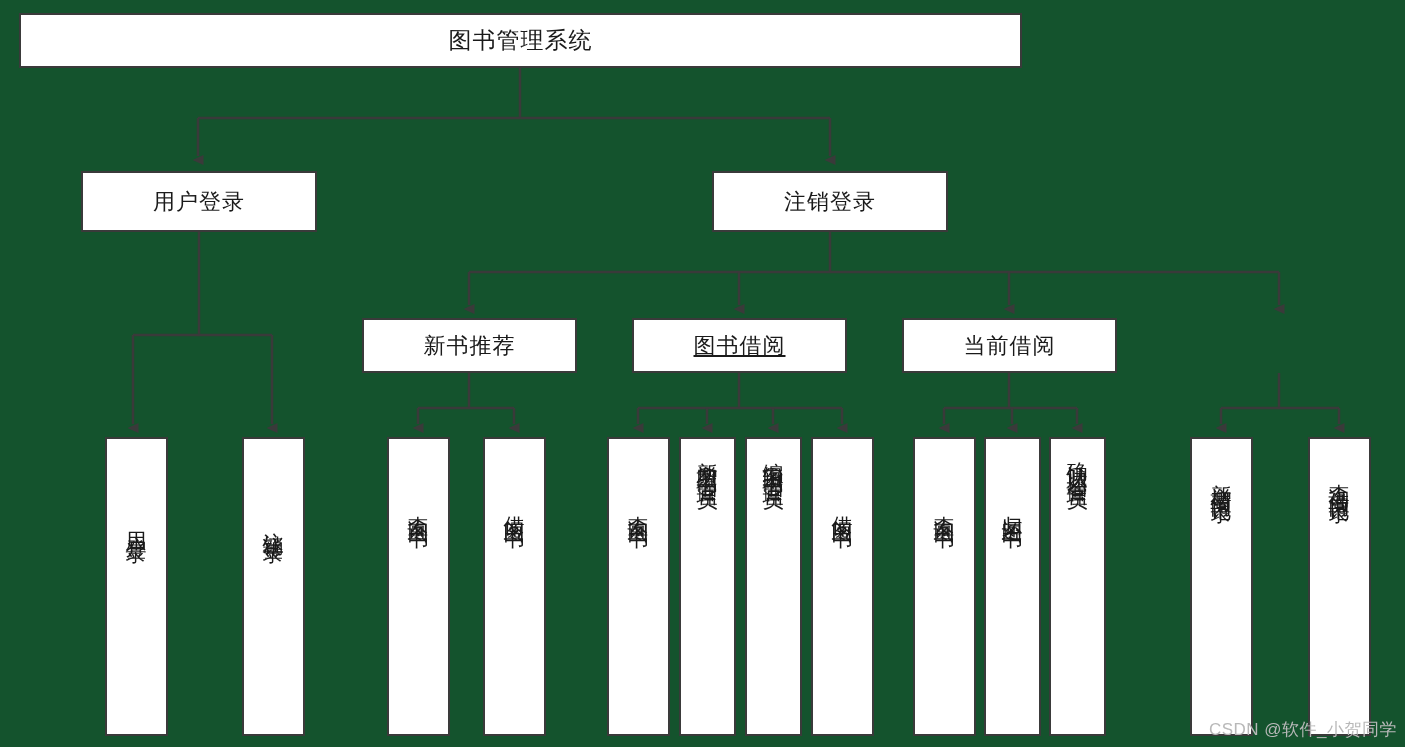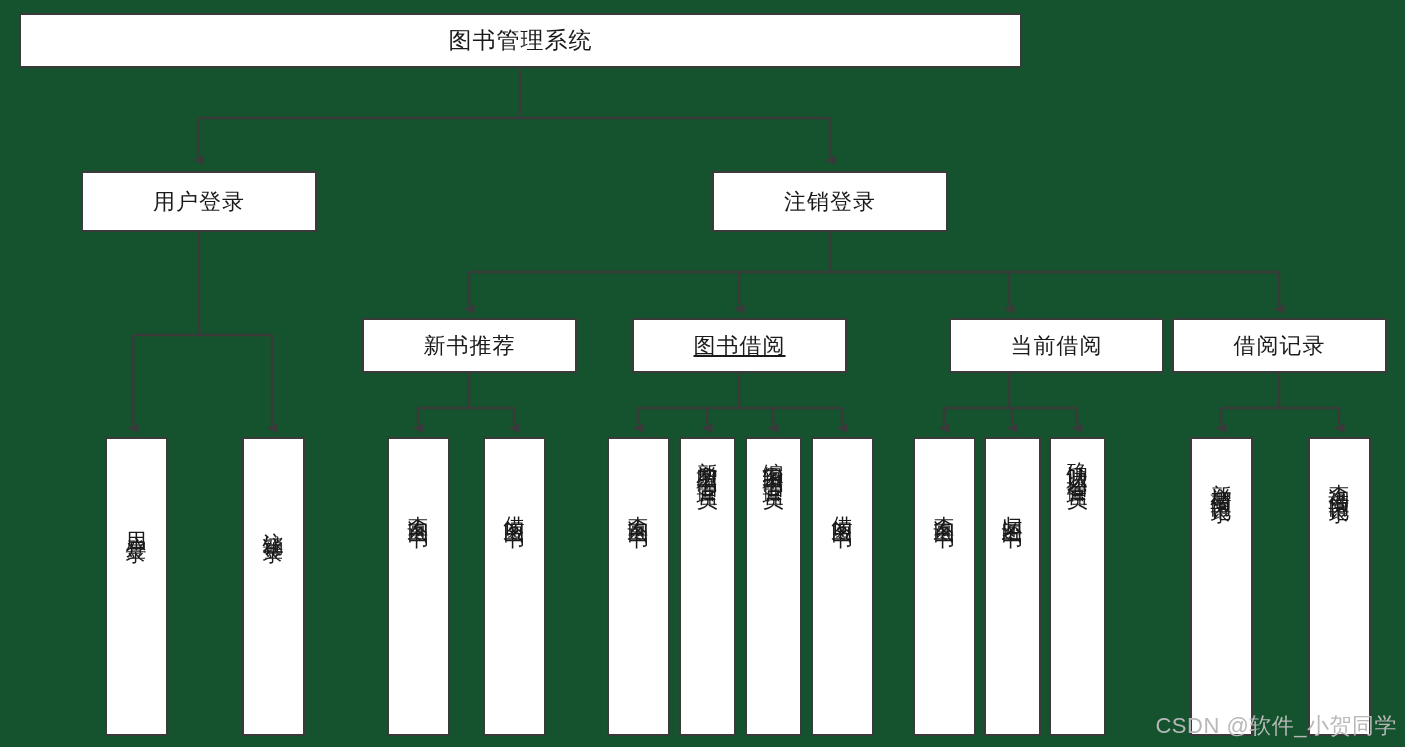--- a/index.html
+++ b/index.html
@@ -51,21 +51,21 @@
     line-height: 1;
     white-space: nowrap;
   }
   .node.root {
     font-size: 23px;
   }
   #watermark {
     position: absolute;
     right: 8px;
     bottom: 6px;
-    font-size: 22px;
+    font-size: 17px;
     color: #b8b8b8;
     white-space: nowrap;
     letter-spacing: 0.5px;
   }
 </style>
 </head>
 <body>
 
 <div id="canvas">
 
@@ -129,25 +129,22 @@
   <div class="node horiz" style="left:712px; top:171px; width:236px; height:61px;">
     <span>注销登录</span>
   </div>
 
   <div class="node horiz" style="left:362px; top:318px; width:215px; height:55px;">
     <span>新书推荐</span>
   </div>
   <div class="node horiz" style="left:632px; top:318px; width:215px; height:55px;text-decoration:underline;">
     <span>图书借阅</span>
   </div>
-  <div class="node horiz" style="left:902px; top:318px; width:215px; height:55px;margin-left:47px;">
+  <div class="node horiz" style="left:902px; top:318px; width:215px; height:55px;">
     <span>当前借阅</span>
-  </div>
-  <div class="node horiz" style="left:1172px; top:318px; width:215px; height:55px;">
-    <span>借阅记录</span>
   </div>
 
   <div class="node vert" style="left:105px; top:437px; width:63px; height:299px; padding-top:76px;">
     <span class="vtext">用户登录</span>
   </div>
   <div class="node vert" style="left:242px; top:437px; width:63px; height:299px; padding-top:76px;">
     <span class="vtext">注销登录</span>
   </div>
 
   <div class="node vert" style="left:387px; top:437px; width:63px; height:299px; padding-top:60px;">

